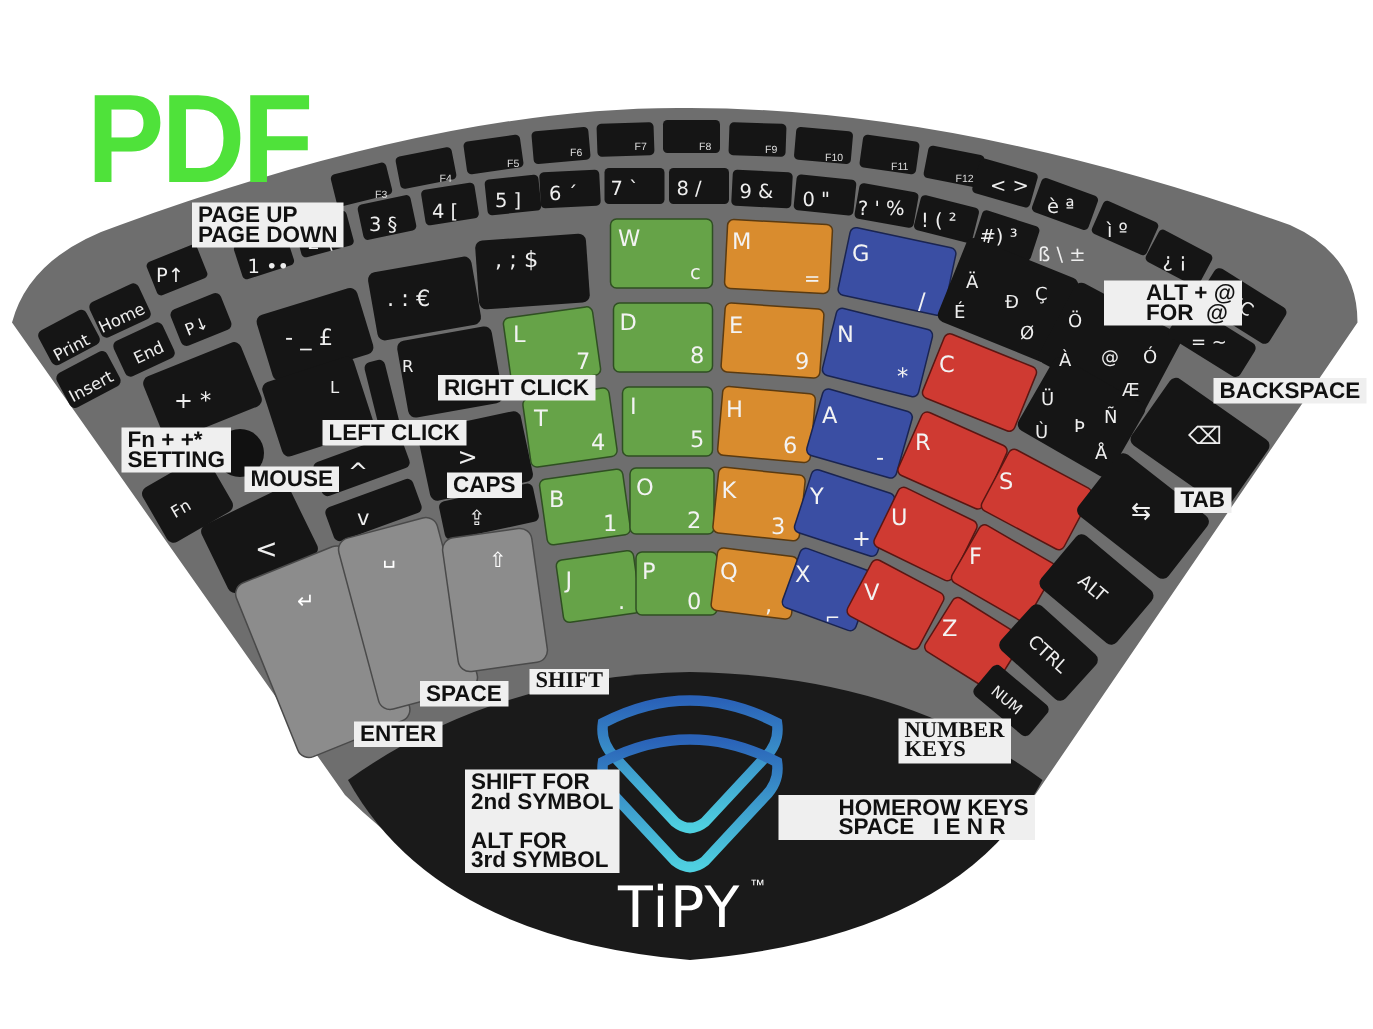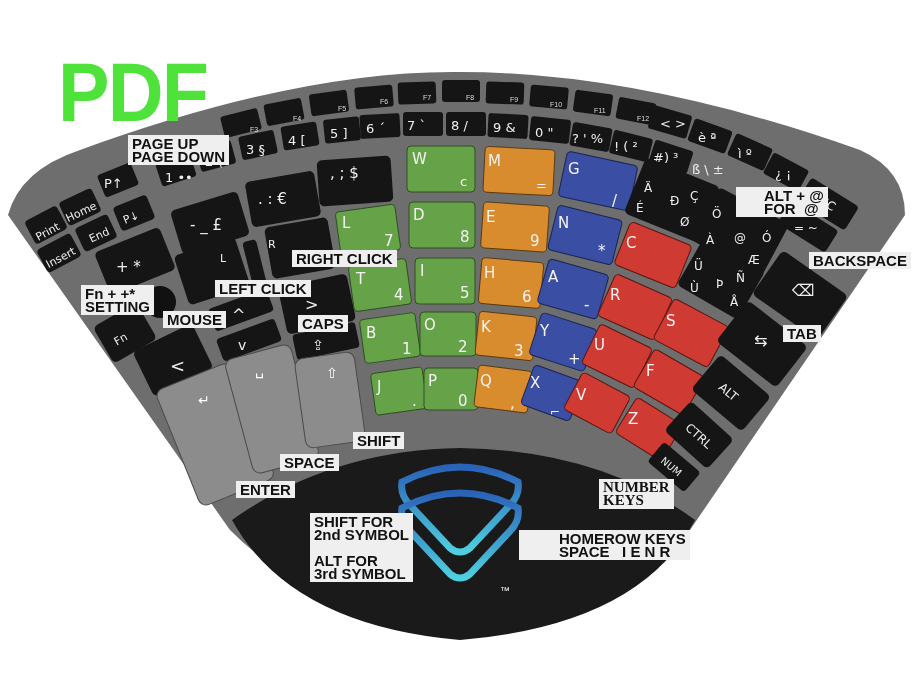--- a/index.html
+++ b/index.html
@@ -272,35 +272,36 @@
     <text x="660" y="472" transform="rotate(40 674 467)" font-size="10">NUM</text>
   </g>
 
   <g fill="none" stroke="url(#lg)" stroke-width="7" stroke-linecap="round">
     <path d="M402 482 Q460 452 518 482 Q520 495 510 505 L470 548 Q460 556 450 548 L410 505 Q400 495 402 482 Z"></path>
     <path d="M402 508 Q460 478 518 508 Q520 521 510 531 L470 574 Q460 582 450 574 L410 531 Q400 521 402 508 Z"></path>
   </g>
 </svg>
 
 <div class="pdf">PDF</div>
+<div class="brand">TiPY</div>
 <div class="tm">™</div>
 
 <div class="lbl" style="left:128px;top:135px;">PAGE UP
 PAGE DOWN</div>
 <div class="lbl" style="left:736px;top:187px;padding-left:28px;">ALT + @
 FOR  @</div>
 <div class="lbl" style="left:292px;top:250px;">RIGHT CLICK</div>
 <div class="lbl" style="left:215px;top:280px;">LEFT CLICK</div>
 <div class="lbl" style="left:66px;top:285px;margin-left:15px;">Fn + +*
 SETTING</div>
 <div class="lbl" style="left:163px;top:311px;">MOUSE</div>
 <div class="lbl" style="left:298px;top:315px;">CAPS</div>
 <div class="lbl" style="left:789px;top:252px;margin-left:20px;">BACKSPACE</div>
 <div class="lbl" style="left:783px;top:325px;">TAB</div>
-<div class="lbl" style="left:353px;top:432px;">SHIFT</div>
+<div class="lbl" style="left:353px;top:446px;font-family:Liberation Serif, serif;">SHIFT</div>
 <div class="lbl" style="left:280px;top:454px;text-align:center;">SPACE</div>
 <div class="lbl" style="left:236px;top:481px;">ENTER</div>
 <div class="lbl" style="left:599px;top:479px;font-family:Liberation Serif, serif;">NUMBER
 KEYS</div>
 <div class="lbl" style="left:310px;top:513px;">SHIFT FOR
 2nd SYMBOL
 
 ALT FOR
 3rd SYMBOL</div>
 <div class="lbl" style="left:519px;top:530px;padding-left:40px;">HOMEROW KEYS

